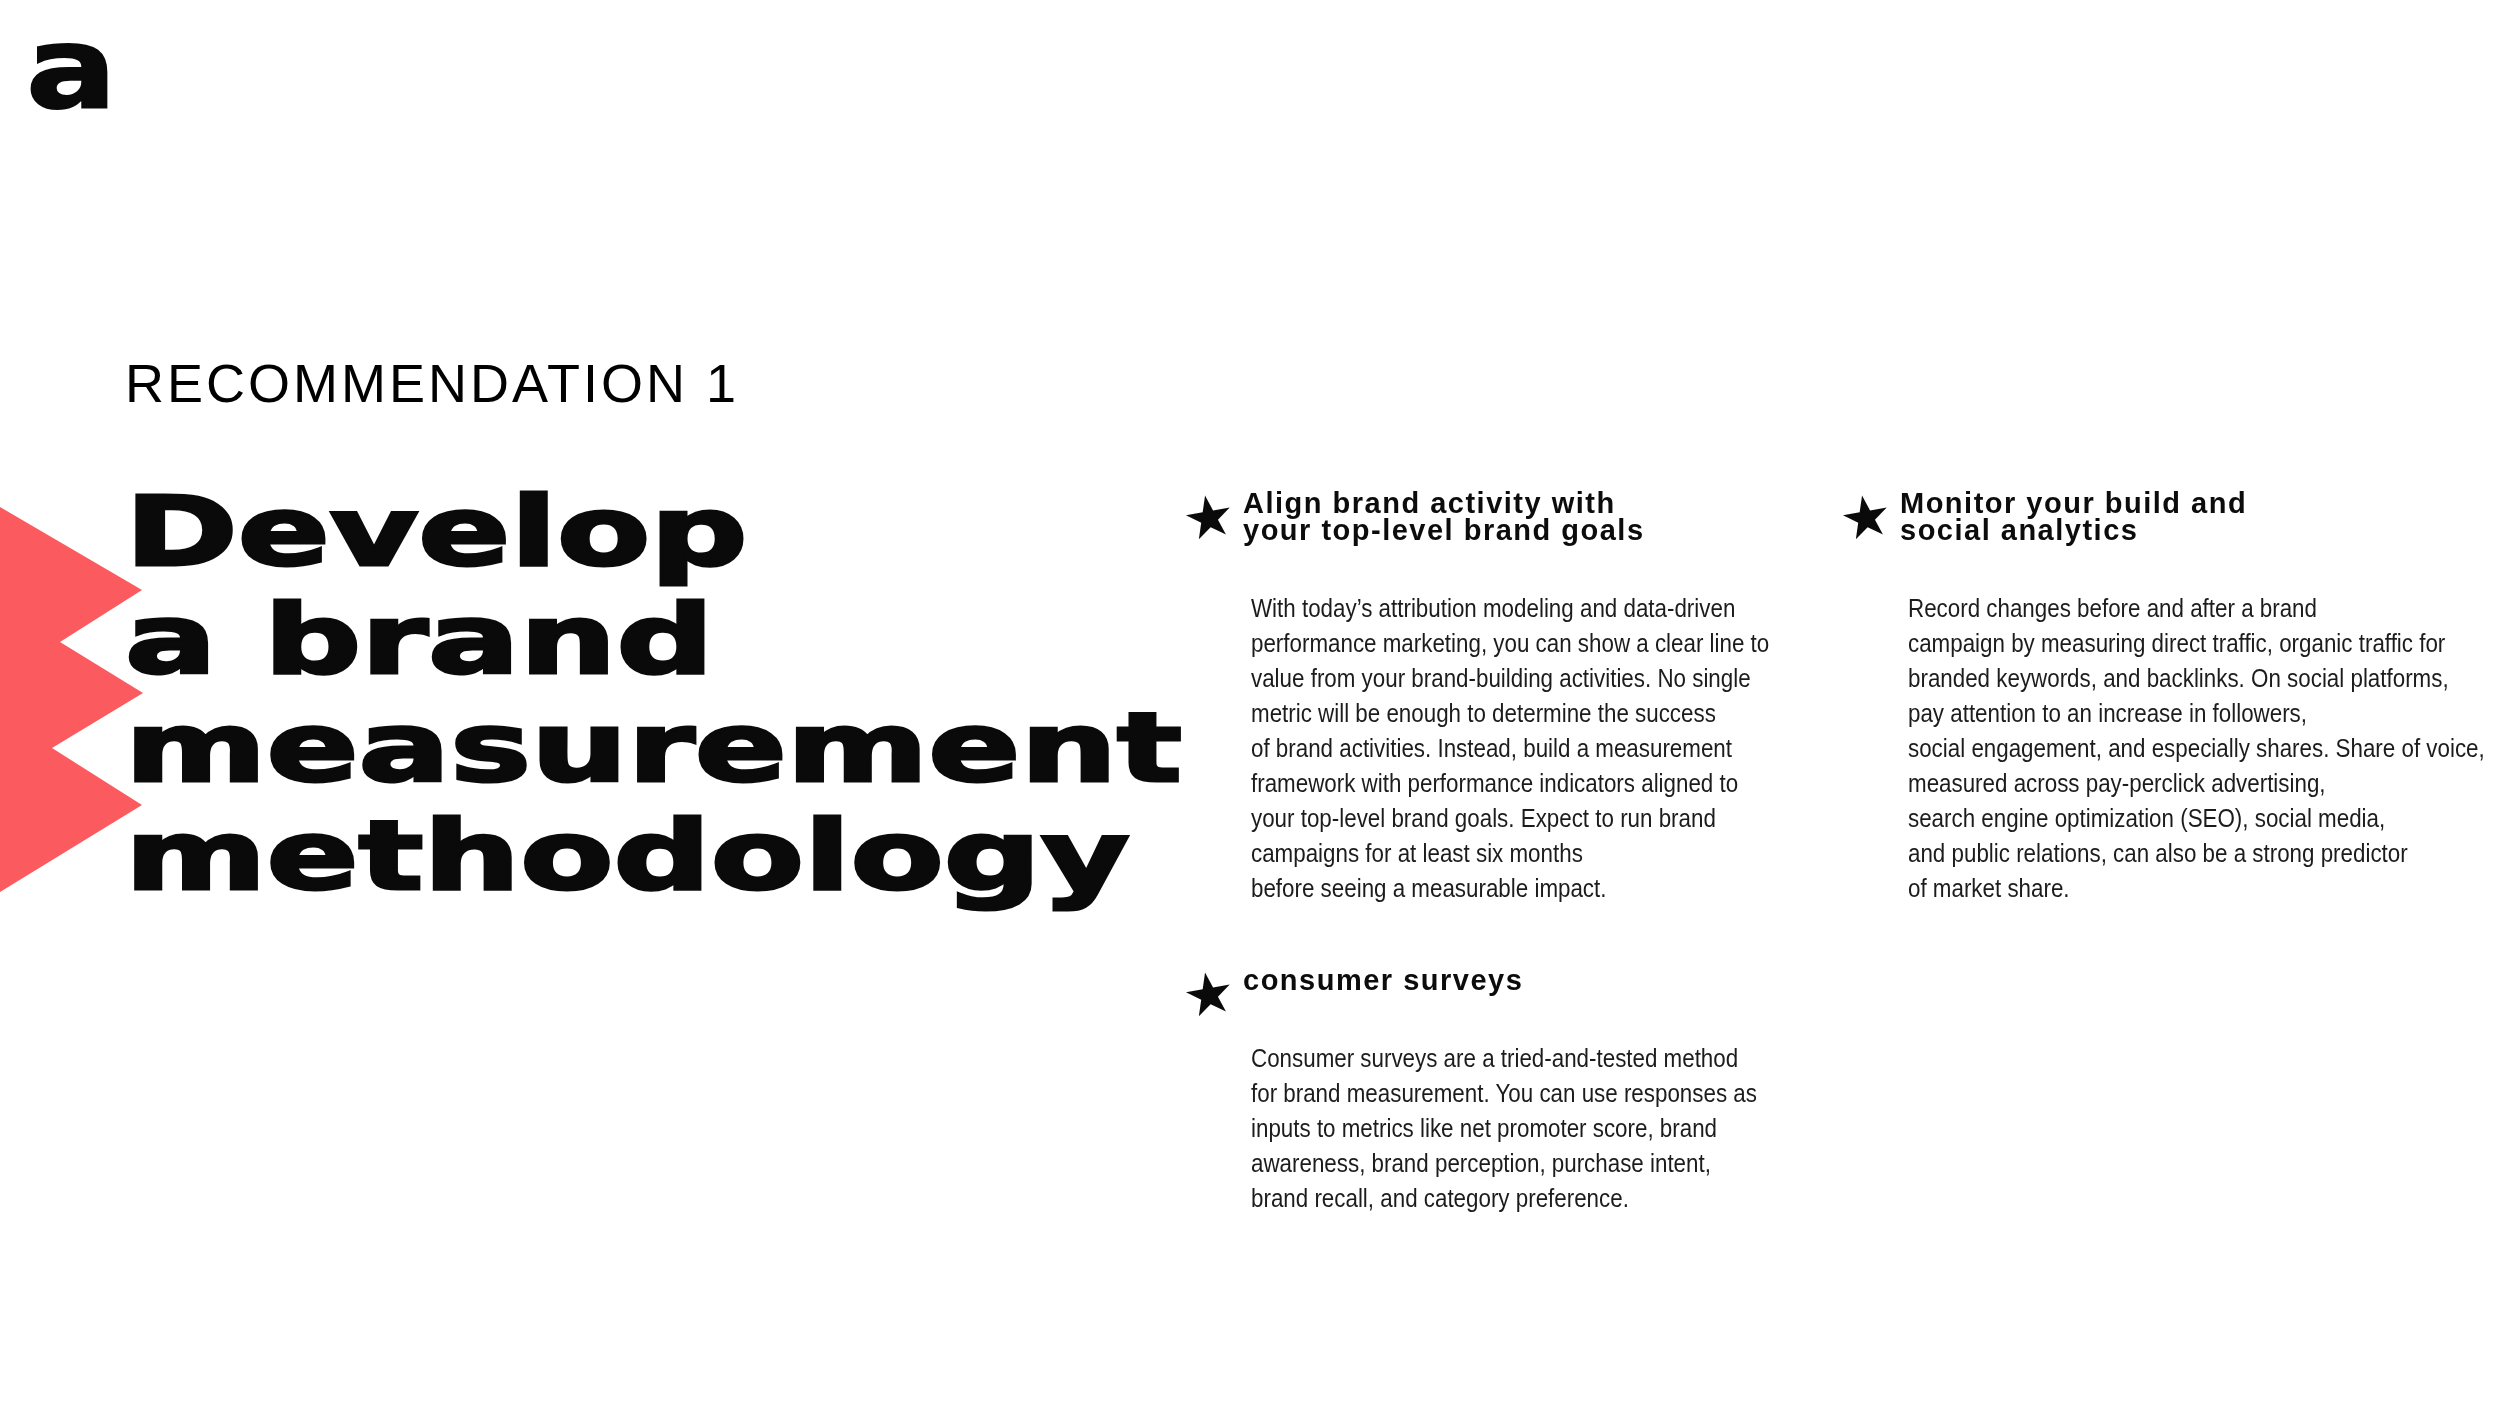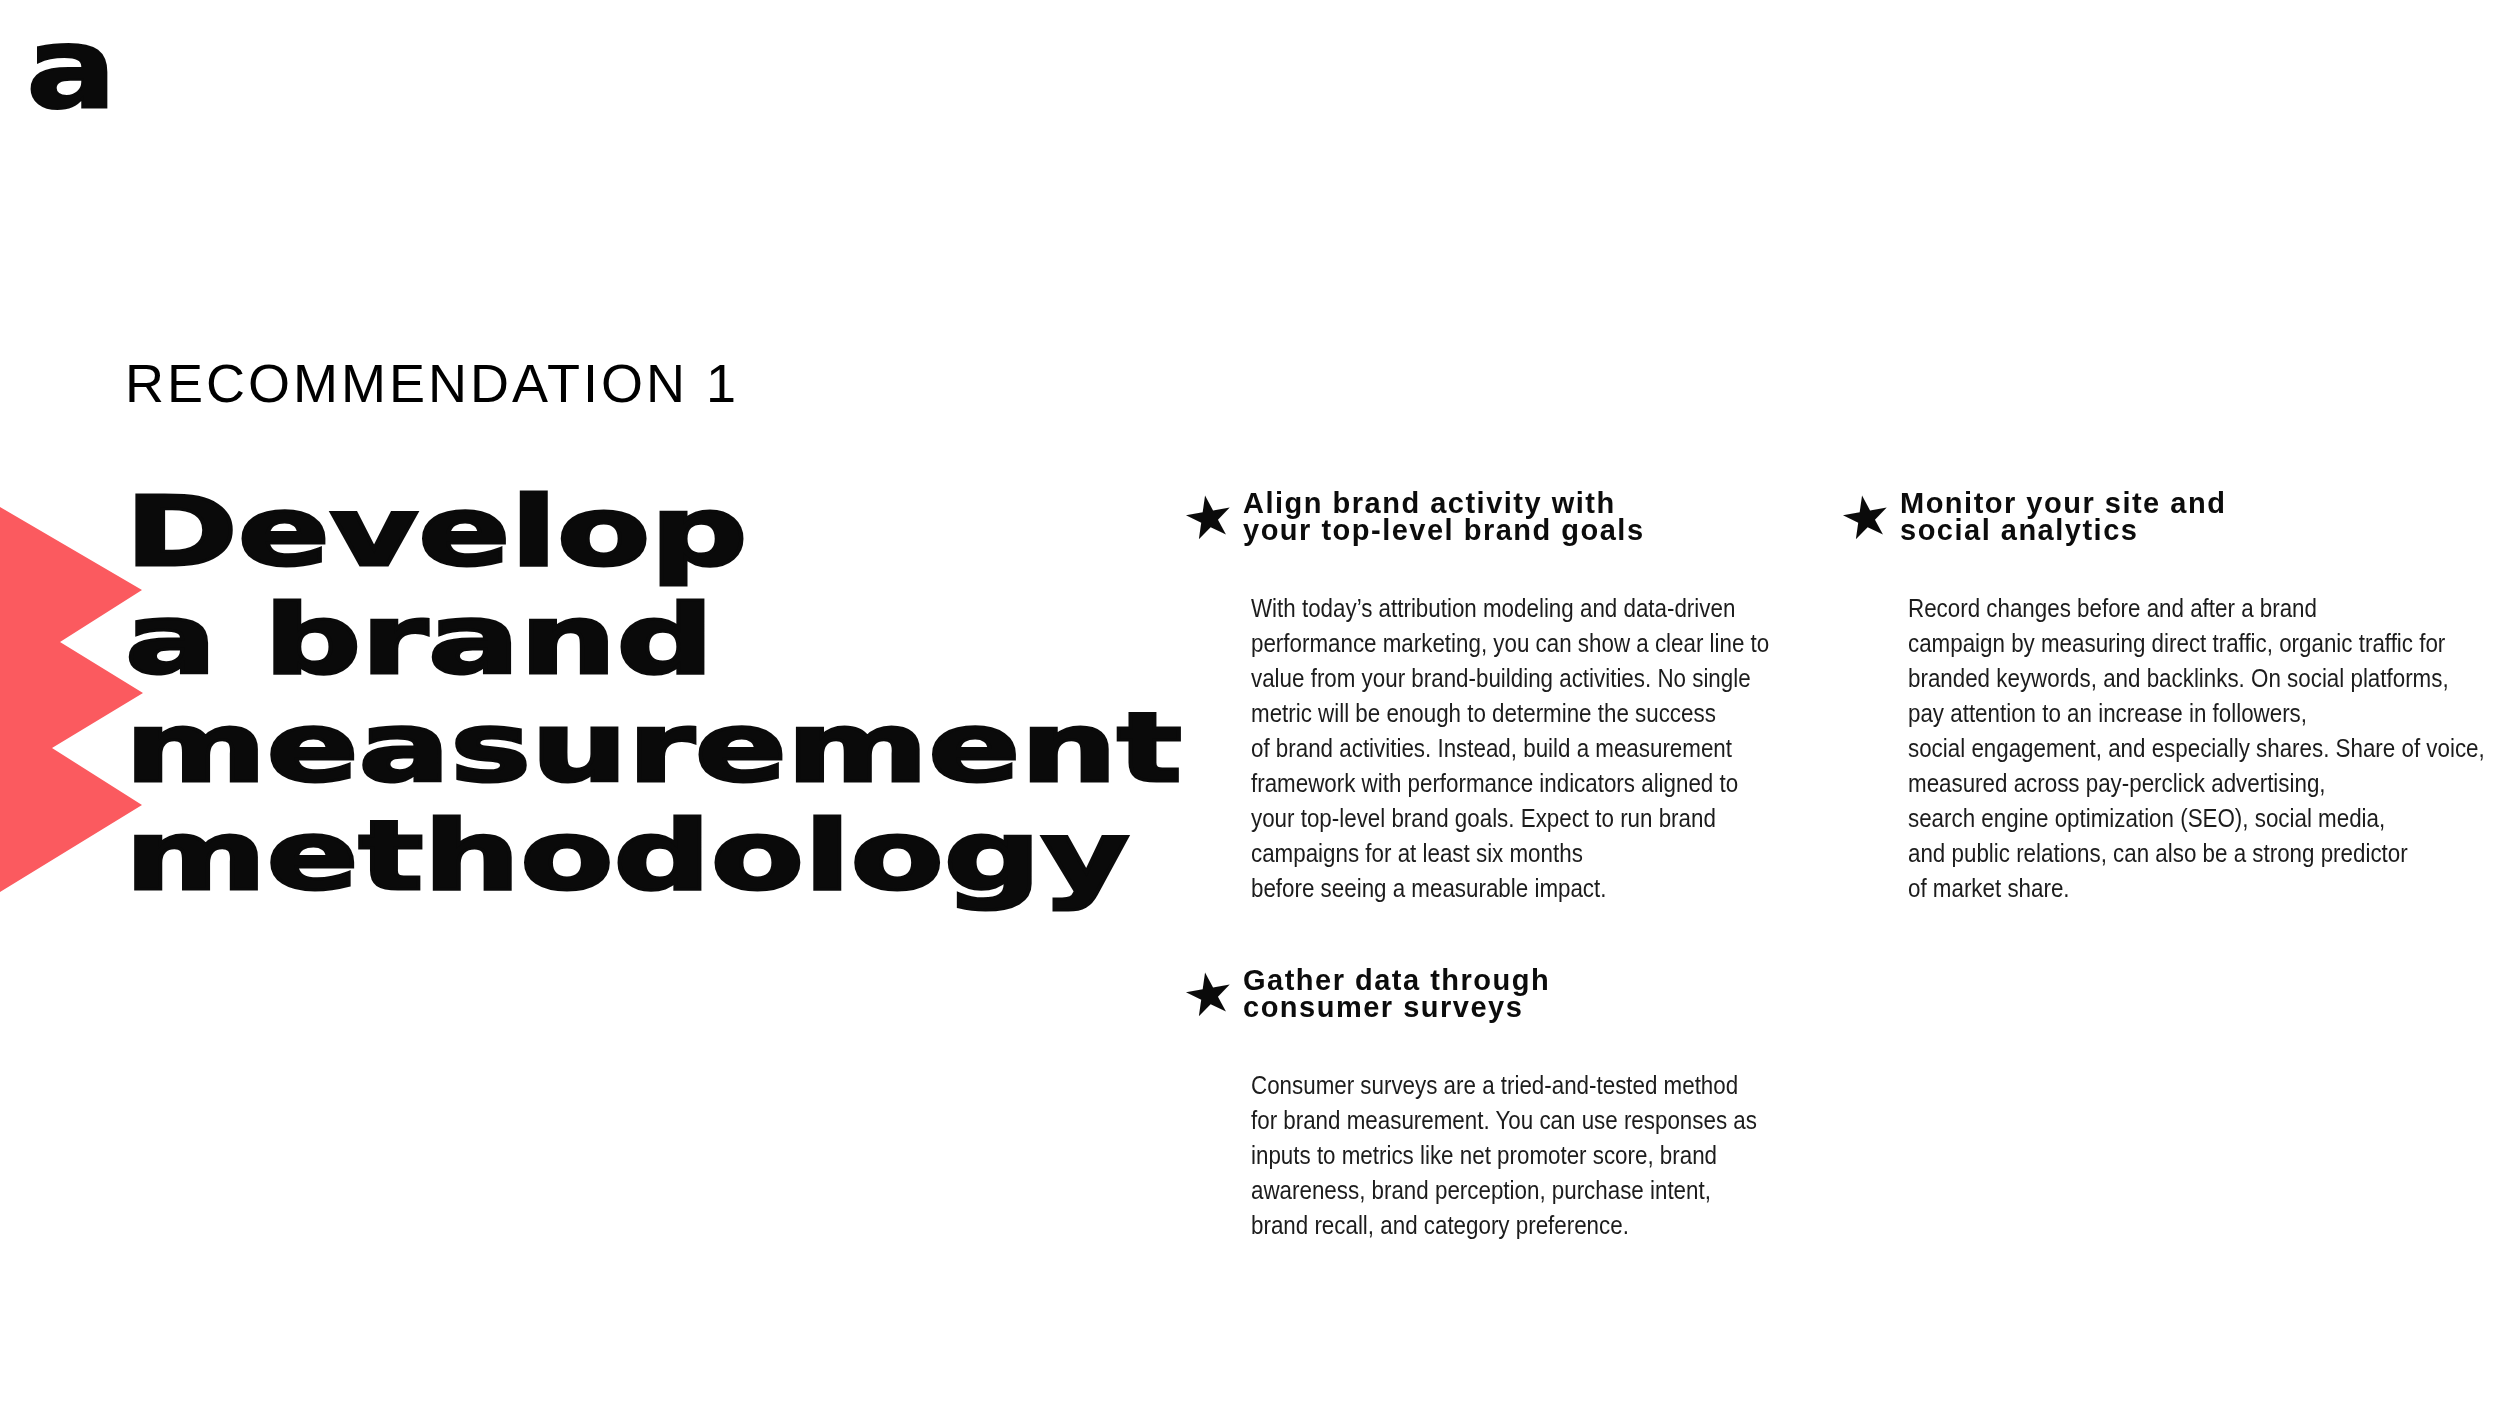--- a/index.html
+++ b/index.html
@@ -146,40 +146,39 @@
         <div class="line">framework with performance indicators aligned to</div>
         <div class="line">your top-level brand goals. Expect to run brand</div>
         <div class="line">campaigns for at least six months</div>
         <div class="line">before seeing a measurable impact.</div>
       </div>
   </section>
 
   <section class="feature f2">
     <span class="star">★</span>
     <h2 class="fhead">
-        <div class="line">Monitor your site and</div>
+        <div class="line">Monitor your build and</div>
         <div class="line">social analytics</div>
       </h2>
     <div class="fbody">
         <div class="line">Record changes before and after a brand</div>
         <div class="line">campaign by measuring direct traffic, organic traffic for</div>
         <div class="line">branded keywords, and backlinks. On social platforms,</div>
         <div class="line">pay attention to an increase in followers,</div>
         <div class="line">social engagement, and especially shares. Share of voice,</div>
         <div class="line">measured across pay-perclick advertising,</div>
         <div class="line">search engine optimization (SEO), social media,</div>
         <div class="line">and public relations, can also be a strong predictor</div>
         <div class="line">of market share.</div>
       </div>
   </section>
 
   <section class="feature f3">
     <span class="star">★</span>
     <h2 class="fhead">
-        <div class="line">Gather data through</div>
         <div class="line">consumer surveys</div>
       </h2>
     <div class="fbody">
         <div class="line">Consumer surveys are a tried-and-tested method</div>
         <div class="line">for brand measurement. You can use responses as</div>
         <div class="line">inputs to metrics like net promoter score, brand</div>
         <div class="line">awareness, brand perception, purchase intent,</div>
         <div class="line">brand recall, and category preference.</div>
       </div>
   </section>

